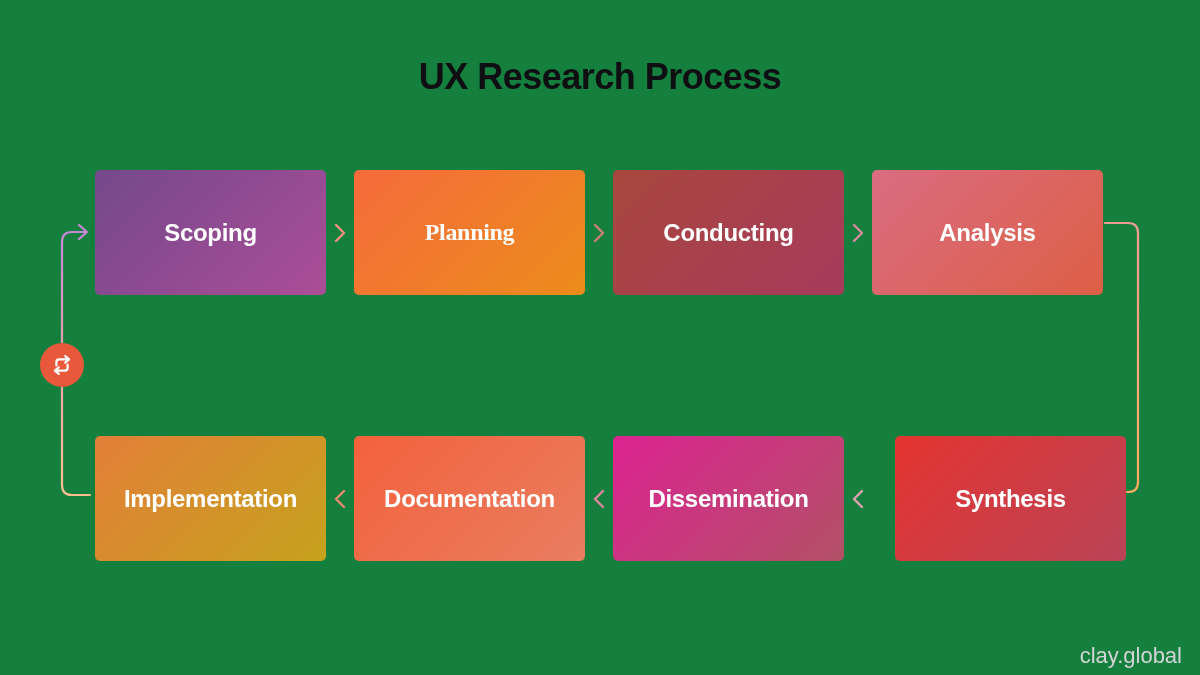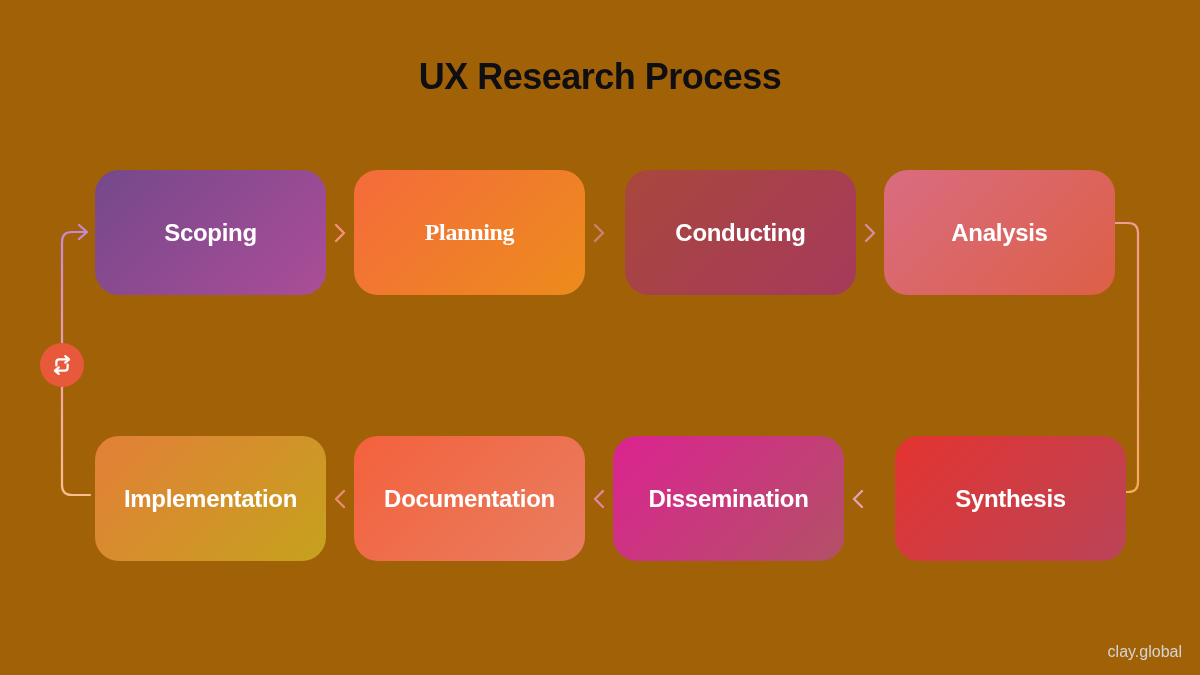--- a/index.html
+++ b/index.html
@@ -1,52 +1,52 @@
 <!DOCTYPE html>
 <html><head>
 <meta charset="utf-8">
 <style>
   html,body{margin:0;padding:0;background:#ffffff;}
   .canvas{
-    position:relative;width:1200px;height:675px;background:#a16207;
+    position:relative;width:1200px;height:675px;background:#15803d;
     font-family:"Liberation Sans",sans-serif;overflow:hidden;
   }
   .title{
     position:absolute;top:56px;left:0;width:1200px;text-align:center;
     font-size:36px;font-weight:700;color:#0e0e13;letter-spacing:-0.5px;margin:0;
   }
   .connectors{position:absolute;top:0;left:0;width:1200px;height:675px;}
   .row{
     position:absolute;left:95px;width:1008px;height:125px;
     display:flex;align-items:center;
   }
   .row-top{top:170px;}
   .row-bottom{top:436px;}
   .stage{
-    flex:0 0 231px;height:125px;border-radius:24px;
+    flex:0 0 231px;height:125px;border-radius:5px;
     display:flex;align-items:center;justify-content:center;
   }
   .stage-label{
     color:#ffffff;font-size:24px;font-weight:700;letter-spacing:-0.3px;
   }
   .gap{flex:0 0 28px;display:flex;align-items:center;justify-content:center;}
   .chev{width:16px;height:24px;display:block;}
   .chev polyline{fill:none;stroke-width:2.4;stroke-linecap:round;stroke-linejoin:round;}
   .loop-badge{
     position:absolute;left:40px;top:343px;width:44px;height:44px;border-radius:50%;
     display:flex;align-items:center;justify-content:center;
   }
   .loop-badge svg{width:30px;height:30px;display:block;}
   .loop-note-text{
     position:absolute;left:100px;top:351px;
     font-size:24px;font-weight:700;color:#16161a;letter-spacing:-0.3px;
   }
   .watermark{
     position:absolute;right:18px;top:643px;
-    font-size:16px;color:#d4d4d6;font-weight:400;
+    font-size:22px;color:#d4d4d6;font-weight:400;
   }
 </style>
 </head>
 <body>
 
 <div class="canvas">
 
   <h1 class="title">UX Research Process</h1>
 
   <svg class="connectors" viewBox="0 0 1200 675">
@@ -81,21 +81,21 @@
       </svg>
     </div>
     <div class="stage" style="background: linear-gradient(135deg, rgb(245, 107, 60), rgb(236, 140, 27)); font-family: Liberation Serif, serif;">
       <span class="stage-label">Planning</span>
     </div>
     <div class="gap">
       <svg class="chev" viewBox="0 0 16 24">
         <polyline points="4,4 12,12 4,20" stroke="#cd8173"></polyline>
       </svg>
     </div>
-    <div class="stage" style="background: linear-gradient(135deg, rgb(168, 71, 61), rgb(166, 58, 91)); margin-left: 12px;">
+    <div class="stage" style="background: linear-gradient(135deg, rgb(168, 71, 61), rgb(166, 58, 91));">
       <span class="stage-label">Conducting</span>
     </div>
     <div class="gap">
       <svg class="chev" viewBox="0 0 16 24">
         <polyline points="4,4 12,12 4,20" stroke="#d98a9f"></polyline>
       </svg>
     </div>
     <div class="stage" style="background: linear-gradient(135deg, rgb(217, 108, 129), rgb(221, 95, 69));">
       <span class="stage-label">Analysis</span>
     </div>

